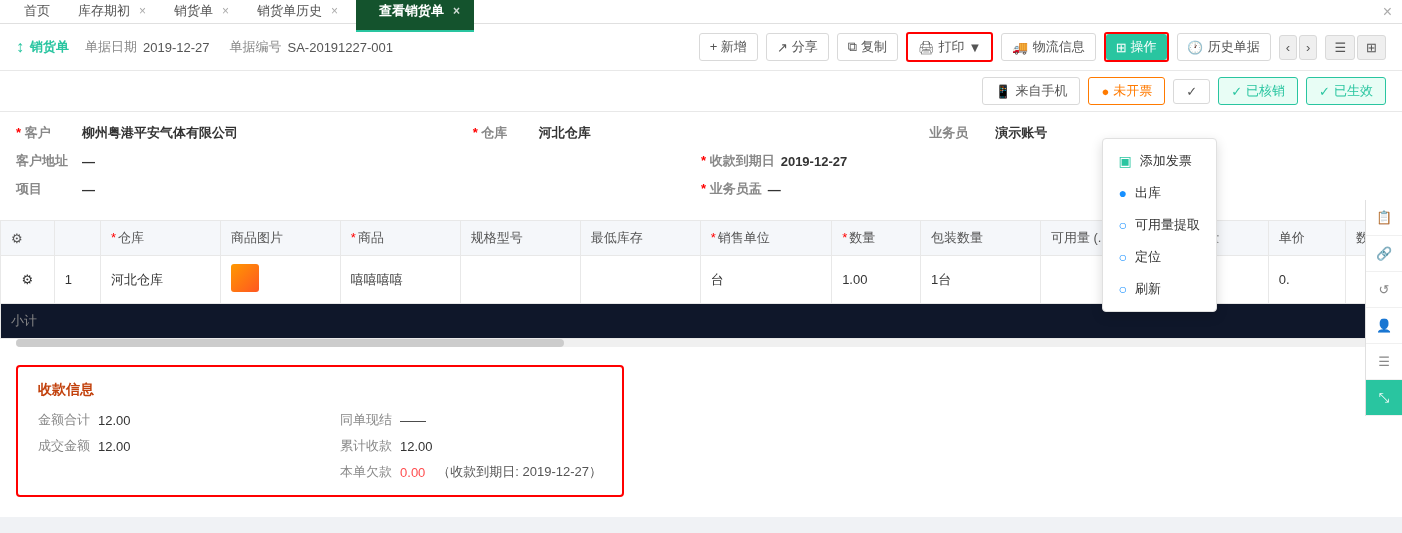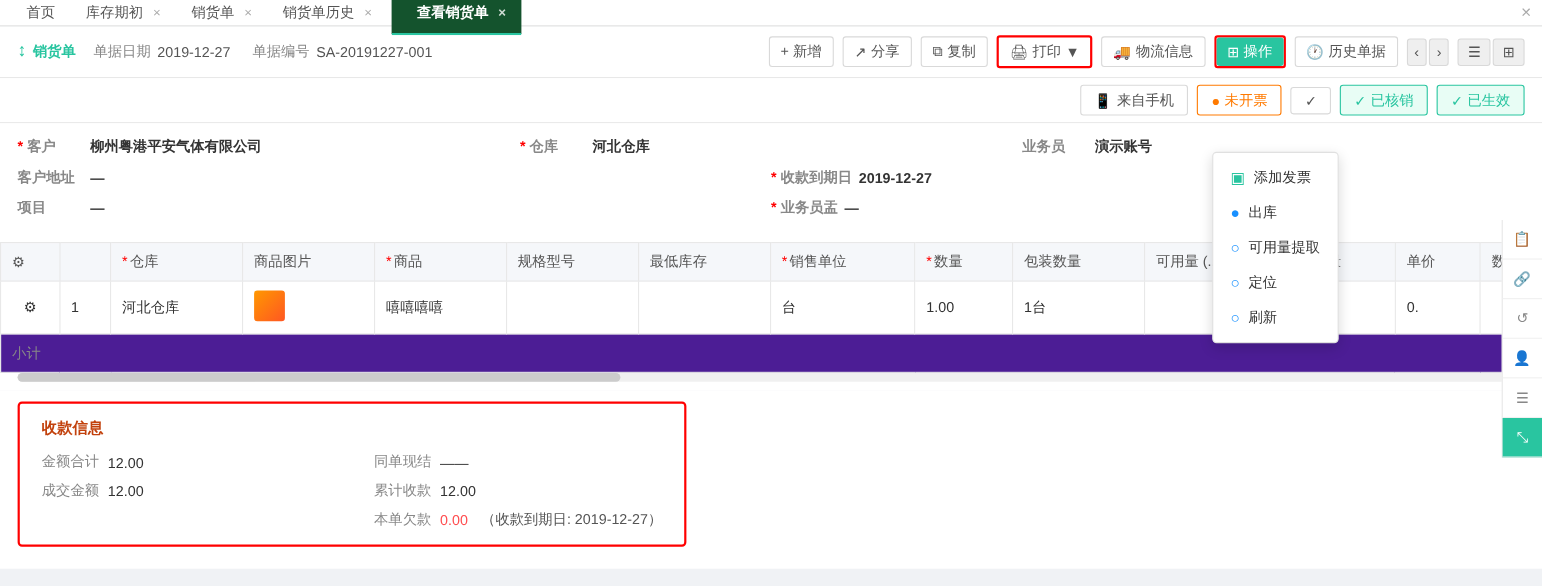--- a/index.html
+++ b/index.html
@@ -75,21 +75,21 @@
     .data-table { width: 100%; border-collapse: collapse; }
     .data-table th {
       background: #f5f7fa; border: 1px solid #e8e8e8; padding: 8px 10px;
       text-align: left; color: #555; font-weight: normal; white-space: nowrap;
     }
     .data-table th .required { color: red; margin-right: 2px; }
     .data-table td {
       border: 1px solid #e8e8e8; padding: 8px 10px; color: #333;
       white-space: nowrap;
     }
-    .row-subtotal td { background: #4c1d95; color: #888; }
+    .row-subtotal td { background: #0f172a; color: #888; }
     .gear-cell { text-align: center; }
     .product-thumb { width: 28px; height: 28px; background: linear-gradient(135deg, #ff9800, #ff5722); border-radius: 3px; display: inline-block; }
 
     
     .payment-box {
       border: 2px solid red; border-radius: 4px; padding: 14px 20px;
       background: #fff; margin: 10px 16px; display: inline-block; min-width: 520px;
     }
     .payment-title { font-weight: bold; color: #c2410c; margin-bottom: 12px; font-size: 14px; }
     .payment-grid { display: grid; grid-template-columns: 1fr 1fr; gap: 8px 40px; }

